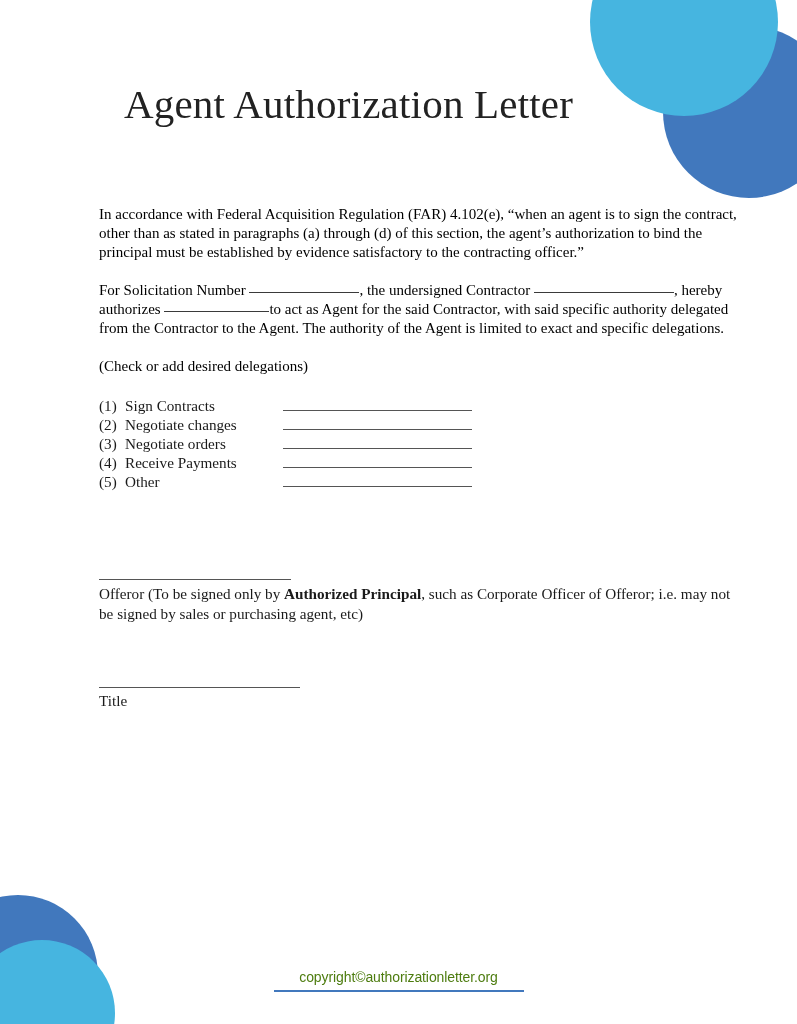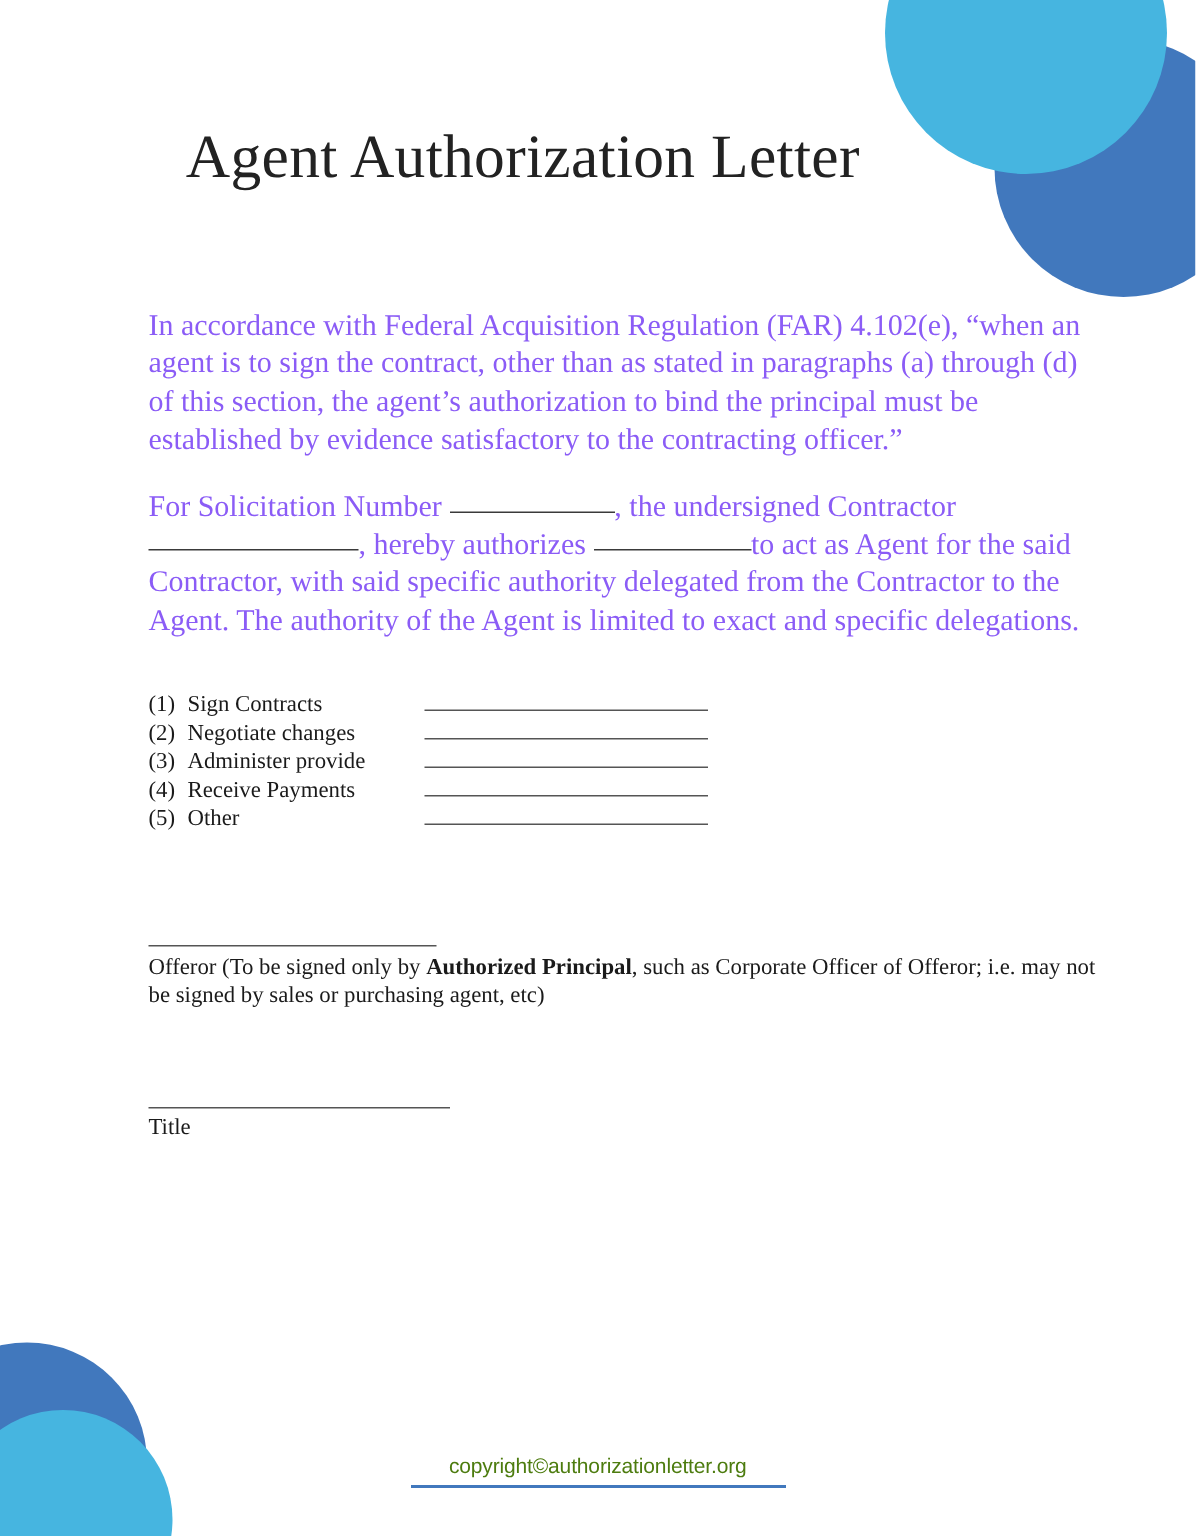--- a/index.html
+++ b/index.html
@@ -73,23 +73,23 @@
   }
 
   .body-block {
     padding-left: 99px;
     padding-right: 60px;
     padding-top: 80px;
   }
 
   p.para {
     margin: 0;
-    font-size: 20px;
+    font-size: 15px;
     line-height: 1.27;
-    color: #8b5cf6;
+    color: #000000;
   }
   p.para + p.para {
     margin-top: 19px;
   }
   .para b {
     font-weight: 700;
   }
 
   .uline {
     display: inline-block;
@@ -110,21 +110,20 @@
     display: flex;
     align-items: baseline;
     height: 19px;
   }
   .deleg-num {
     width: 26px;
     flex: 0 0 26px;
   }
   .deleg-label {
     flex: 0 0 158px;
-    margin-top: 13px;
   }
   .deleg-line {
     flex: 0 0 189px;
     border-bottom: 1px solid #555555;
     height: 13px;
   }
 
   
   .sig-block {
     margin-top: 88px;
@@ -200,35 +199,36 @@
 
     <h1 class="doc-title">Agent Authorization Letter</h1>
 
     <div class="body-block">
 
       <p class="para">In accordance with Federal Acquisition Regulation (FAR) 4.102(e), “when an agent is to sign the contract, other than as stated in paragraphs (a) through (d) of this section, the agent’s authorization to bind the principal must be established by evidence satisfactory to the contracting officer.”</p>
 
 
       <p class="para"><span>For Solicitation Number </span><span class="uline u-sol"></span><span>, the undersigned Contractor </span><span class="uline u-contractor"></span><span>, hereby authorizes </span><span class="uline u-agent"></span><span>to act as Agent for the said Contractor, with said specific authority delegated from the Contractor to the Agent.  The authority of the Agent is limited to exact and specific delegations.</span></p>
 
+      <p class="para">(Check or add desired delegations)</p>
 
       <div class="delegations">
         <div class="deleg-row">
           <span class="deleg-num">(1)</span>
           <span class="deleg-label">Sign Contracts</span>
           <span class="deleg-line"></span>
         </div>
         <div class="deleg-row">
           <span class="deleg-num">(2)</span>
           <span class="deleg-label">Negotiate changes</span>
           <span class="deleg-line"></span>
         </div>
         <div class="deleg-row">
           <span class="deleg-num">(3)</span>
-          <span class="deleg-label">Administer provide</span>
+          <span class="deleg-label">Negotiate orders</span>
           <span class="deleg-line"></span>
         </div>
         <div class="deleg-row">
           <span class="deleg-num">(4)</span>
           <span class="deleg-label">Receive Payments</span>
           <span class="deleg-line"></span>
         </div>
         <div class="deleg-row">
           <span class="deleg-num">(5)</span>
           <span class="deleg-label">Other</span>

